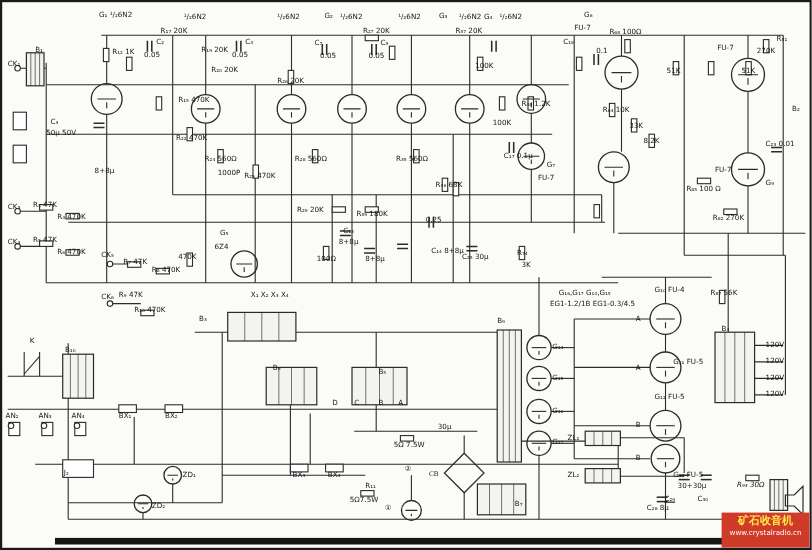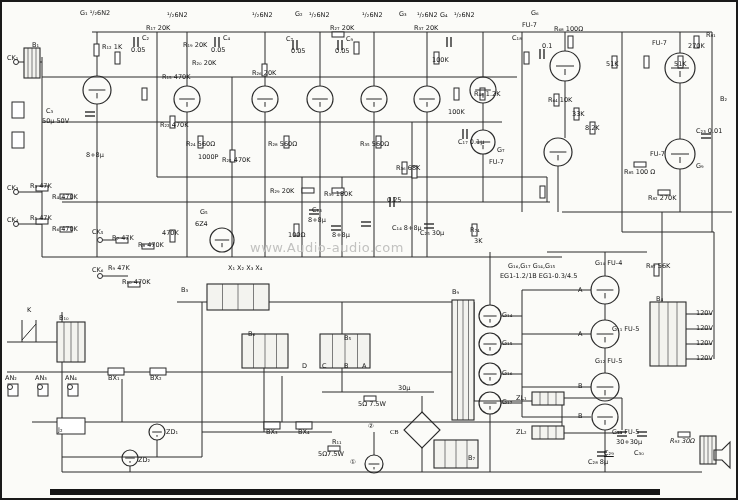--- a/index.html
+++ b/index.html
@@ -343,21 +343,21 @@
       <circle cx="14" cy="60" r="2.5" class="term"></circle>
       <circle cx="14" cy="190" r="2.5" class="term"></circle>
       <circle cx="14" cy="222" r="2.5" class="term"></circle>
       <circle cx="98" cy="238" r="2.5" class="term"></circle>
       <circle cx="98" cy="274" r="2.5" class="term"></circle>
       <circle cx="8" cy="385" r="2.5" class="term"></circle>
       <circle cx="38" cy="385" r="2.5" class="term"></circle>
       <circle cx="68" cy="385" r="2.5" class="term"></circle>
     </svg>
   <div id="labels-layer">
-      <div class="lbl" style="left: 50px; top: 8px; padding-left: 28px;">G₁ ¹/₂6N2</div>
+      <div class="lbl" style="left: 60px; top: 8px; padding-left: 28px;">G₁ ¹/₂6N2</div>
       <div class="lbl" style="left: 165px; top: 10px;">¹/₂6N2</div>
       <div class="lbl" style="left: 250px; top: 10px;">¹/₂6N2</div>
       <div class="lbl" style="left: 293px; top: 9px;">G₂</div>
       <div class="lbl" style="left: 307px; top: 10px;">¹/₂6N2</div>
       <div class="lbl" style="left: 360px; top: 10px;">¹/₂6N2</div>
       <div class="lbl" style="left: 397px; top: 9px;">G₃</div>
       <div class="lbl" style="left: 415px; top: 10px;">¹/₂6N2</div>
       <div class="lbl" style="left: 438px; top: 10px;">G₄</div>
       <div class="lbl" style="left: 452px; top: 10px;">¹/₂6N2</div>
       <div class="lbl" style="left: 529px; top: 8px;">G₆</div>
@@ -369,21 +369,21 @@
       <div class="lbl" style="left: 718px; top: 94px;">B₂</div>
       <div class="lbl" style="left: 5px; top: 53px;">CK₁</div>
       <div class="lbl" style="left: 30px; top: 40px;">B₁</div>
       <div class="lbl" style="left: 44px; top: 106px;">C₃</div>
       <div class="lbl" style="left: 40px; top: 116px;">50µ 50V</div>
       <div class="lbl" style="left: 100px; top: 42px;">R₁₂ 1K</div>
       <div class="lbl" style="left: 140px; top: 33px;">C₂</div>
       <div class="lbl" style="left: 129px; top: 45px;">0.05</div>
       <div class="lbl" style="left: 144px; top: 23px;">R₁₇ 20K</div>
       <div class="lbl" style="left: 181px; top: 40px;">R₁₉ 20K</div>
-      <div class="lbl" style="left: 112px; top: 72px; padding-left: 48px;">R₁₅ 470K</div>
+      <div class="lbl" style="left: 112px; top: 86px; padding-left: 48px;">R₁₅ 470K</div>
       <div class="lbl" style="left: 84px; top: 150px;">8+8µ</div>
       <div class="lbl" style="left: 190px; top: 58px;">R₂₀ 20K</div>
       <div class="lbl" style="left: 221px; top: 33px;">C₄</div>
       <div class="lbl" style="left: 209px; top: 45px;">0.05</div>
       <div class="lbl" style="left: 158px; top: 120px;">R₂₂ 470K</div>
       <div class="lbl" style="left: 184px; top: 139px;">R₂₄ 560Ω</div>
       <div class="lbl" style="left: 196px; top: 152px;">1000P</div>
       <div class="lbl" style="left: 220px; top: 155px;">R₂₅ 470K</div>
       <div class="lbl" style="left: 250px; top: 68px;">R₂₆ 20K</div>
       <div class="lbl" style="left: 284px; top: 34px;">C₇</div>
@@ -489,15 +489,18 @@
       <div class="lbl" style="left: 342px; top: 333px;">B₅</div>
       <div class="lbl" style="left: 300px; top: 361px;">D</div>
       <div class="lbl" style="left: 320px; top: 361px;">C</div>
       <div class="lbl" style="left: 342px; top: 361px;">B</div>
       <div class="lbl" style="left: 360px; top: 361px;">A</div>
       <div class="lbl" style="left: 466px; top: 453px;">B₇</div>
       <div class="lbl" style="left: 348px; top: 457px;">①</div>
       <div class="lbl" style="left: 366px; top: 421px;">②</div>
       <div class="lbl" style="left: 396px; top: 383px;">30µ</div>
     </div>
-  <div class="watermark">www.Audio-audio.com</div>
   <div class="bottom-bar"></div>
+  <div class="logo">
+    <div class="logo-cn">矿石收音机</div>
+    <div class="logo-url">www.crystalradio.cn</div>
+  </div>
 </div>
 
 </body></html>

